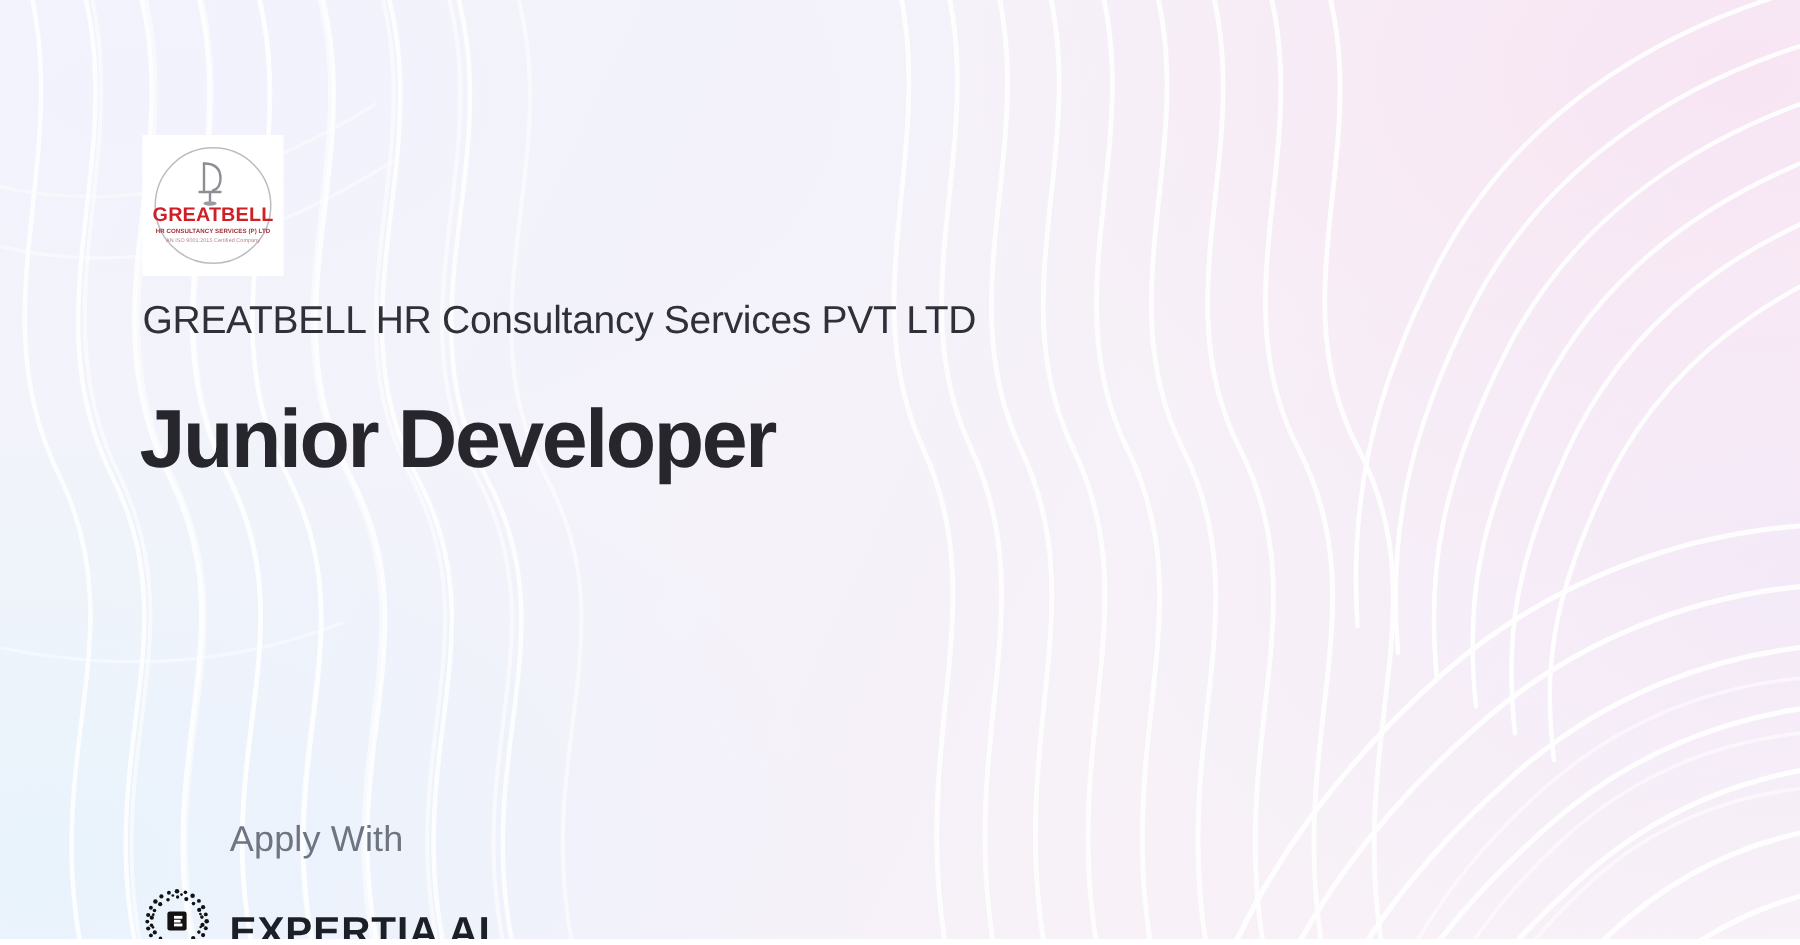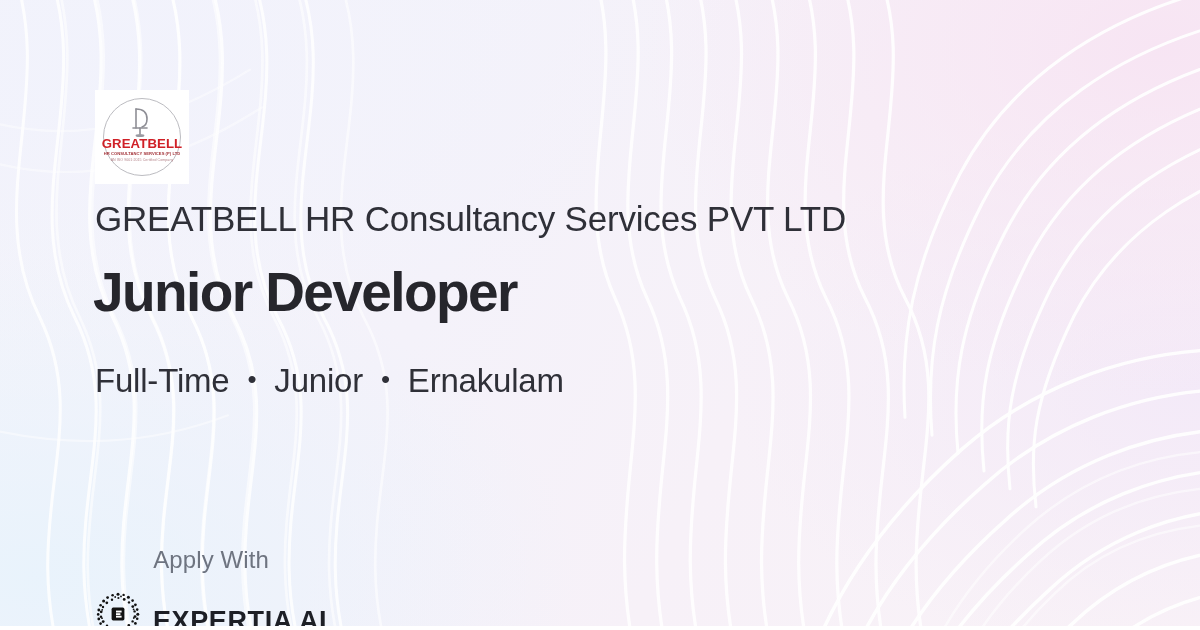--- a/index.html
+++ b/index.html
@@ -33,21 +33,21 @@
     width:94px; height:94px;
     background:#ffffff;
     display:flex; align-items:center; justify-content:center;
     overflow:hidden;
   }
   .logo-badge svg { display:block; }
 
   
   .company-name {
     position:absolute; left:95px; top:199px;
-    font-size:35px; font-weight:400; letter-spacing:-0.2px;
+    font-size:26px; font-weight:400; letter-spacing:-0.2px;
     color:#2f3038; line-height:1.12; white-space:nowrap;
   }
   .job-title {
     position:absolute; left:93px; top:262px;
     font-size:55px; font-weight:700; letter-spacing:-1.6px;
     color:#26262c; line-height:1.12; white-space:nowrap;
   }
   .job-meta {
     position:absolute; left:95px; top:362px;
     font-size:33px; font-weight:400; letter-spacing:-0.2px;
@@ -161,27 +161,20 @@
         <text x="47" y="57.5" text-anchor="middle" font-family="'Liberation Sans', sans-serif" font-size="13.2" font-weight="700" letter-spacing="0.1" fill="#d02027">GREATBELL</text>
         <text x="47" y="65" text-anchor="middle" font-family="'Liberation Sans', sans-serif" font-size="4.1" font-weight="700" letter-spacing="0.05" fill="#a33238">HR CONSULTANCY SERVICES (P) LTD</text>
         <text x="47" y="71.4" text-anchor="middle" font-family="'Liberation Sans', sans-serif" font-size="3.6" letter-spacing="0.05" fill="#b4848a">AN ISO 9001:2015 Certified Company</text>
       </svg>
     </div>
 
     <div class="company-name">GREATBELL HR Consultancy Services PVT LTD</div>
 
     <h1 class="job-title">Junior Developer</h1>
 
-    <div class="job-meta">
-      <span>Full-Time</span>
-      <span class="sep">•</span>
-      <span>Junior</span>
-      <span class="sep">•</span>
-      <span>Ernakulam</span>
-    </div>
 
     <div class="footer">
       <span class="apply-with">Apply With</span>
 
       <div class="expertia-lockup">
         <svg class="expertia-mark" viewBox="0 0 46 46">
           <g fill="#121212">
 
             <circle cx="23" cy="3.2" r="1.5"></circle>
               <circle cx="28.6" cy="3.9" r="1.2"></circle>

